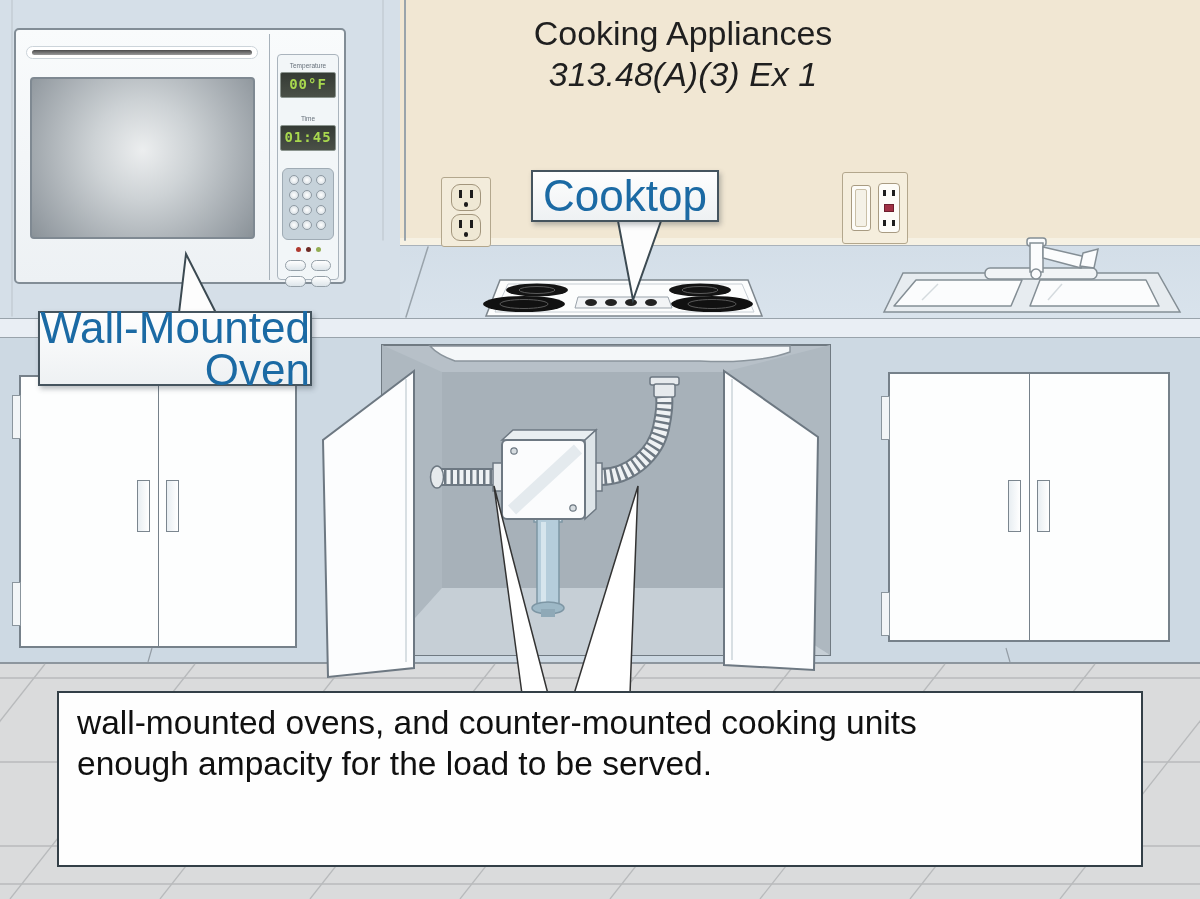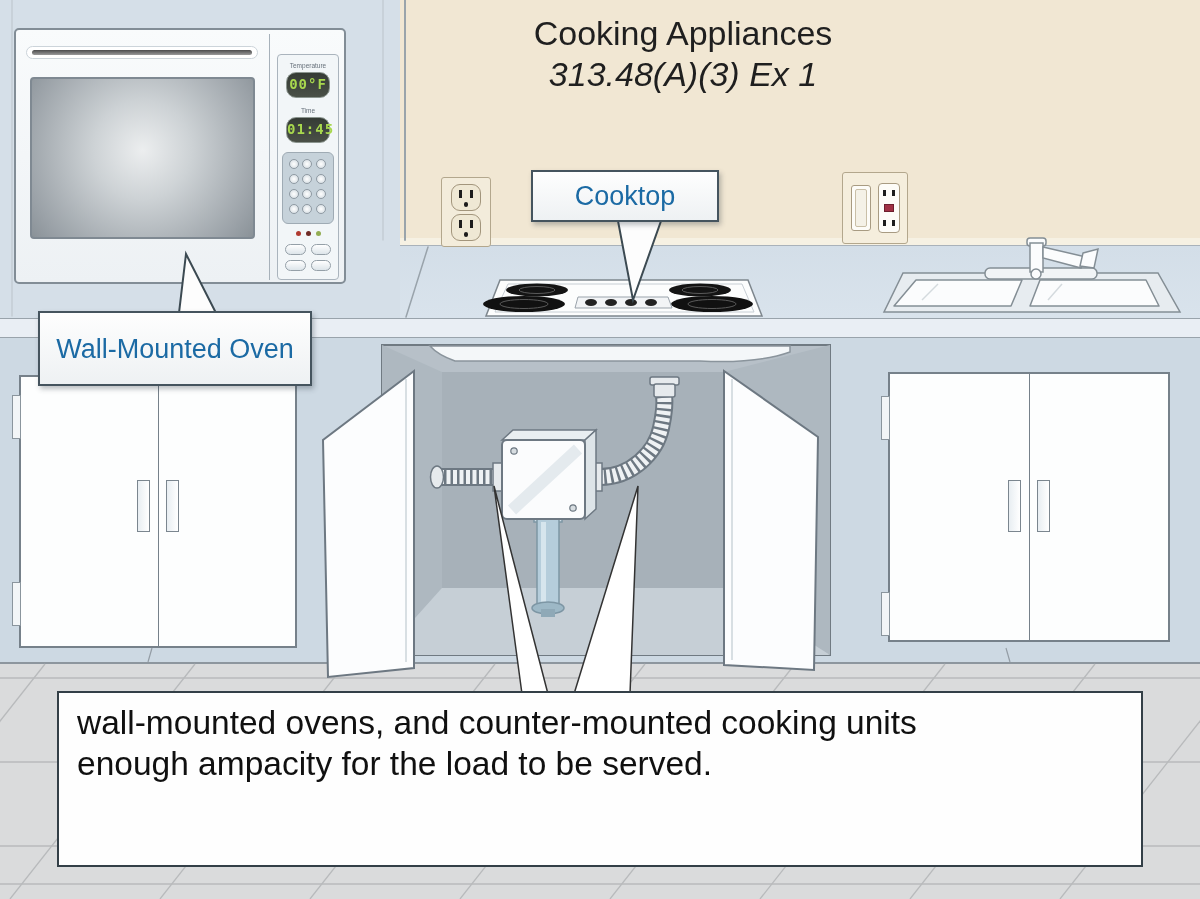--- a/index.html
+++ b/index.html
@@ -25,21 +25,21 @@
   .oven-handle-groove{left:10px;top:16px;width:232px;height:13px;background:#fff;
         border:1px solid #ccd4da;border-radius:7px;}
   .oven-handle-bar{left:16px;top:20px;width:220px;height:5px;border-radius:3px;
         background:linear-gradient(#4c4c4c,#9a9a9a);}
   .oven-window{left:14px;top:47px;width:225px;height:162px;border:2px solid #7f8992;border-radius:4px;
         background:radial-gradient(circle at 50% 45%,#eceeef 0%,#cdd2d5 35%,#9aa1a7 85%,#8a9298 100%);}
   .oven-divider{left:253px;top:4px;width:0;height:246px;border-left:1.5px solid #a7b1ba;}
   .oven-panel{left:261px;top:24px;width:62px;height:226px;background:#f2f6f8;
         border:1.5px solid #aab4bd;border-radius:4px;text-align:center;}
   .p-label{font-size:6.5px;color:#66707a;margin-top:7px;line-height:8px;}
-  .led{width:44px;height:26px;margin:2px auto 9px;border:1.5px solid #8b958f;border-radius:10px;
+  .led{width:56px;height:26px;margin:2px auto 17px;border:1.5px solid #8b958f;border-radius:2px;
        background:linear-gradient(#353b35,#4a5047);color:#a8d84e;font-family:"DejaVu Sans Mono",monospace;
        font-weight:bold;font-size:14px;line-height:23px;letter-spacing:1px;}
   .keypad{width:52px;height:72px;margin:9px auto 0;background:#c6d2da;border:1px solid #9fabb4;
        border-radius:6px;display:grid;grid-template-columns:repeat(3,1fr);gap:2px;padding:6px 6px;}
   .key{width:10px;height:10px;border-radius:50%;border:1px solid #8f9aa3;
        background:radial-gradient(#ffffff,#cfd8de);}
   .dots{display:flex;gap:5px;justify-content:center;margin-top:7px;}
   .dot{width:5px;height:5px;border-radius:50%;}
   .dot1{background:#b03a30;}.dot2{background:#6e2a24;}.dot3{background:#93ad52;}
   .obtns{display:grid;grid-template-columns:1fr 1fr;gap:5px;padding:8px 7px 0;}
@@ -71,21 +71,21 @@
 
   
   .art{left:0;top:0;z-index:2;}
 
   
   .title{left:418px;top:13px;width:530px;text-align:center;font-size:34px;line-height:41px;
          color:#1f1f1f;z-index:5;}
   .title .it{font-style:italic;}
   .co{background:linear-gradient(#fefefe,#eef1f3);border:2px solid #45545e;z-index:5;
       display:flex;align-items:center;justify-content:center;text-align:right;
-      color:#1b6aa4;font-size:27px;box-shadow:2px 3px 5px rgba(40,50,60,.3);}
+      color:#1b6aa4;font-size:44px;box-shadow:2px 3px 5px rgba(40,50,60,.3);}
   .co-cooktop{left:531px;top:170px;width:188px;height:52px;}
   .co-oven{left:38px;top:311px;width:274px;height:75px;line-height:42px;}
   .note{left:57px;top:691px;width:1086px;height:176px;background:#fefefe;border:2.5px solid #333f47;
         padding:9px 0 0 18px;font-size:33.5px;line-height:41px;color:#101010;z-index:5;}
   .copy{left:0;top:874px;width:1200px;text-align:center;font-size:15px;font-weight:bold;
         color:#2b2b2b;z-index:5;line-height:18px;}
   .copy span{background:#dadbdc;padding:0 10px;}
 </style>
 </head>
 <body>

